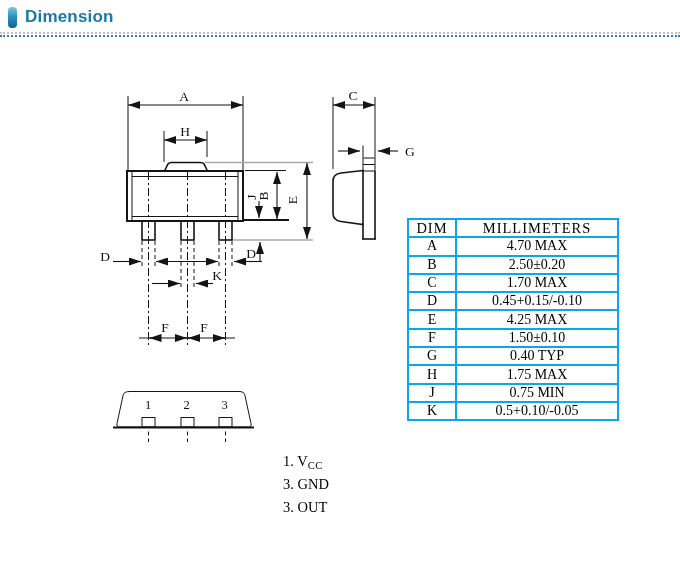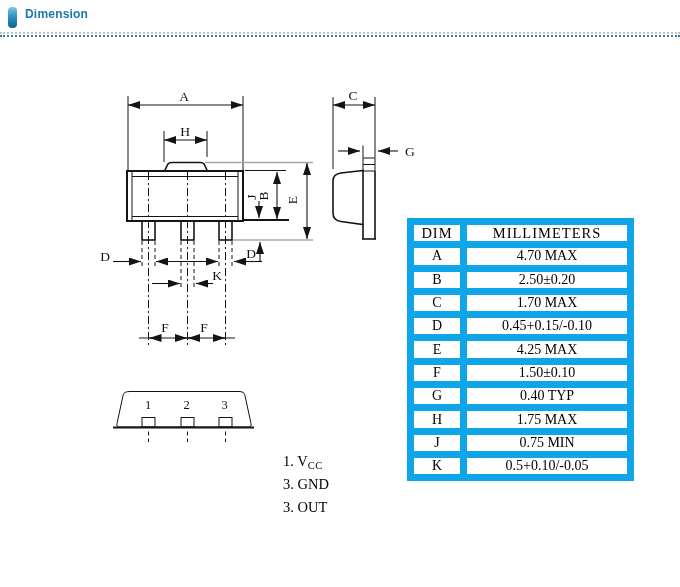--- a/index.html
+++ b/index.html
@@ -7,21 +7,21 @@
     width:680px;height:587px;background:#ffffff;position:relative;overflow:hidden;
     font-family:"Liberation Sans",sans-serif;
   }
   
   .hdr{position:absolute;left:0;top:0;width:680px;height:40px;}
   .hdr-bar{
     position:absolute;left:8px;top:7px;width:9px;height:21px;border-radius:4px;
     background:linear-gradient(180deg,#7ec9e4 0%,#2d93c0 45%,#0f648f 100%);
   }
   .hdr-title{
-    position:absolute;left:25px;top:7px;font-size:12px;font-weight:bold;color:#1879ac;
+    position:absolute;left:25px;top:7px;font-size:17px;font-weight:bold;color:#1879ac;
     letter-spacing:0.2px;
   }
   .sep-gray{position:absolute;left:0;top:32px;width:680px;border-top:2px dotted #c3c3c3;}
   .sep-blue{position:absolute;left:0;top:35px;width:680px;border-top:2px dotted #3381a8;}
   
   svg.drawing{position:absolute;left:0;top:0;}
   svg.drawing text{font-family:"Liberation Serif",serif;font-size:13.5px;fill:#111;}
   svg.drawing text.pin-num{font-size:12.5px;}
   .ln{stroke:#141414;stroke-width:1;fill:none;}
   .ln2{stroke:#141414;stroke-width:2;fill:none;}
@@ -29,21 +29,21 @@
   .dim{stroke:#141414;stroke-width:1.1;fill:none;}
   .gray{stroke:#a9a9a9;stroke-width:1.4;fill:none;}
   .cl{stroke:#141414;stroke-width:1;fill:none;stroke-dasharray:8 3 2 3;}
   .dash{stroke:#141414;stroke-width:1;fill:none;stroke-dasharray:4 3;}
   
   table.dim-table{
     position:absolute;left:407px;top:218px;border-collapse:collapse;
     font-family:"Liberation Serif",serif;color:#000;background:#fff;
   }
   table.dim-table th,table.dim-table td{
-    border:7px solid #0ea5e9;text-align:center;padding:0 4px;height:16.3px;
+    border:2px solid #0ea5e9;text-align:center;padding:0 4px;height:16.3px;
     font-size:14px;font-weight:normal;line-height:16px;white-space:nowrap;
   }
   table.dim-table th{font-size:14.5px;letter-spacing:1px;}
   table.dim-table .c-dim{width:38px;}
   table.dim-table .c-mm{width:152px;border-radius:6px;}
   
   .pin-list{
     position:absolute;left:283px;top:450px;
     font-family:"Liberation Serif",serif;font-size:14.5px;color:#000;
   }

